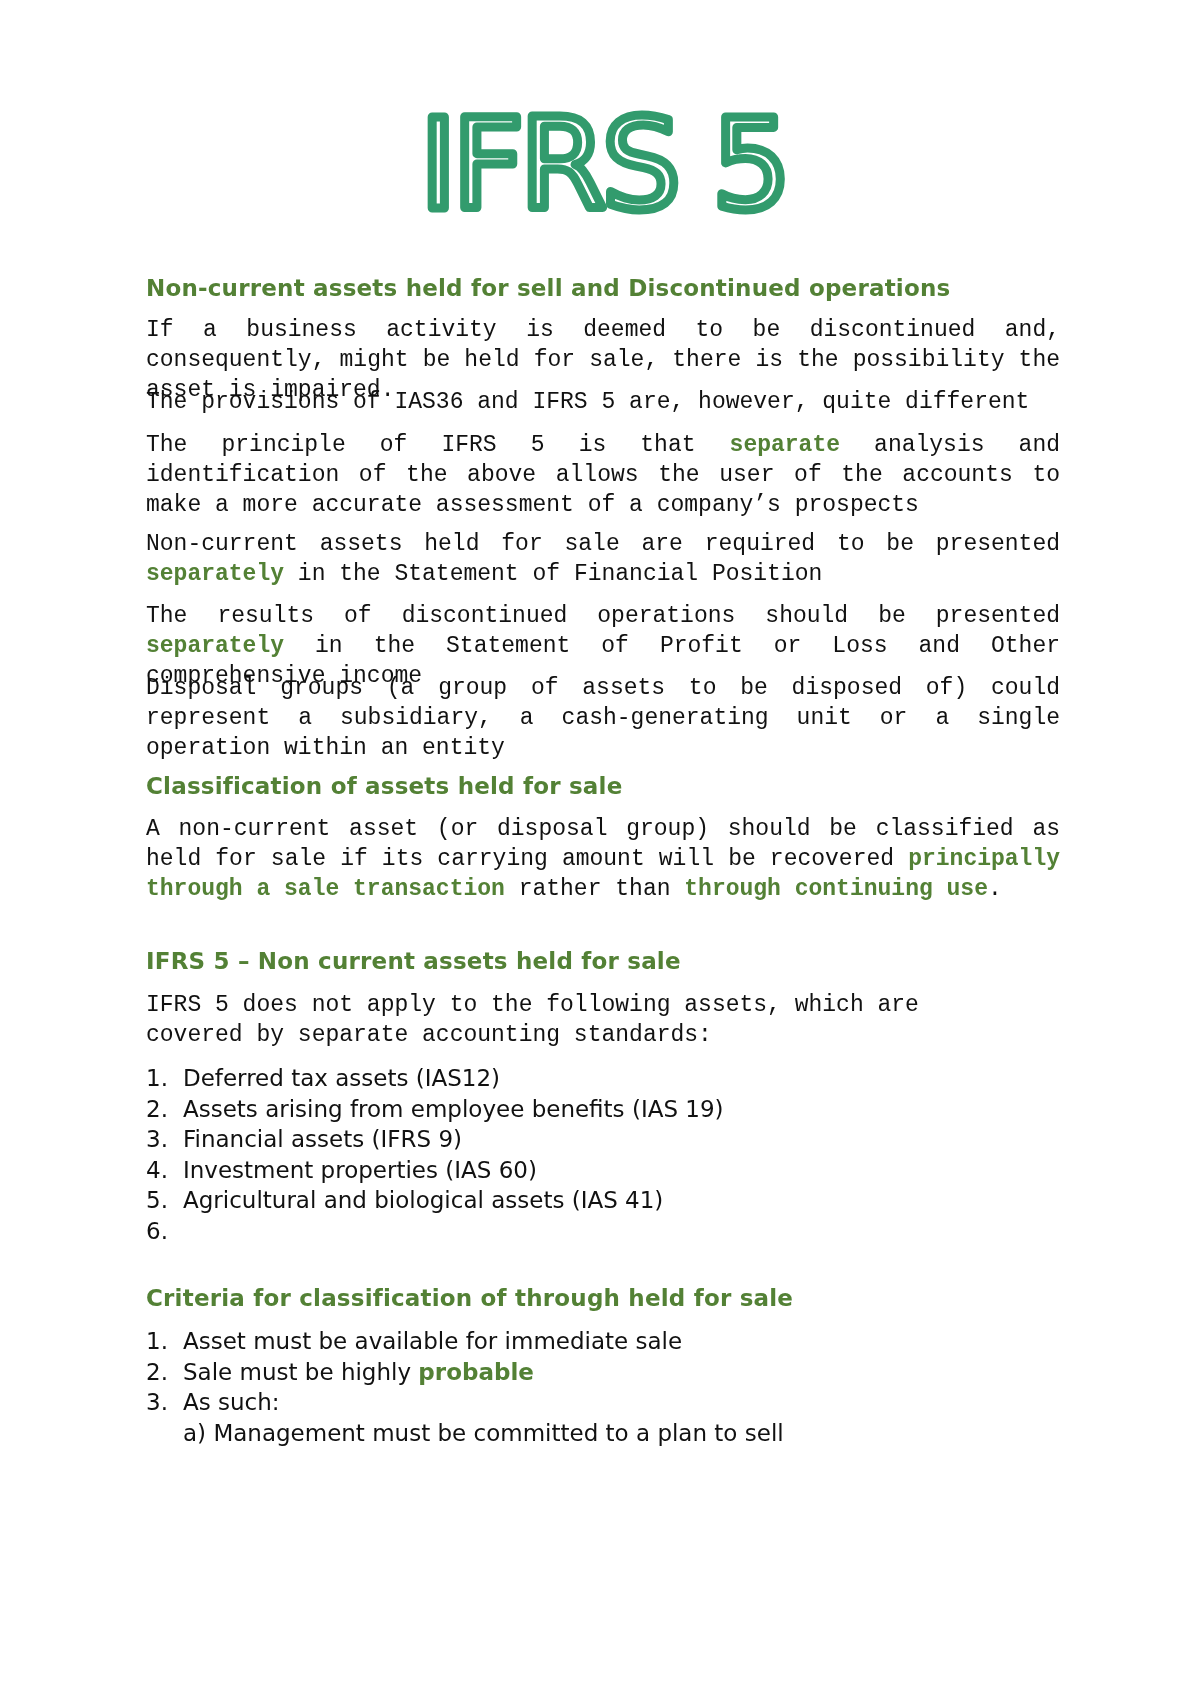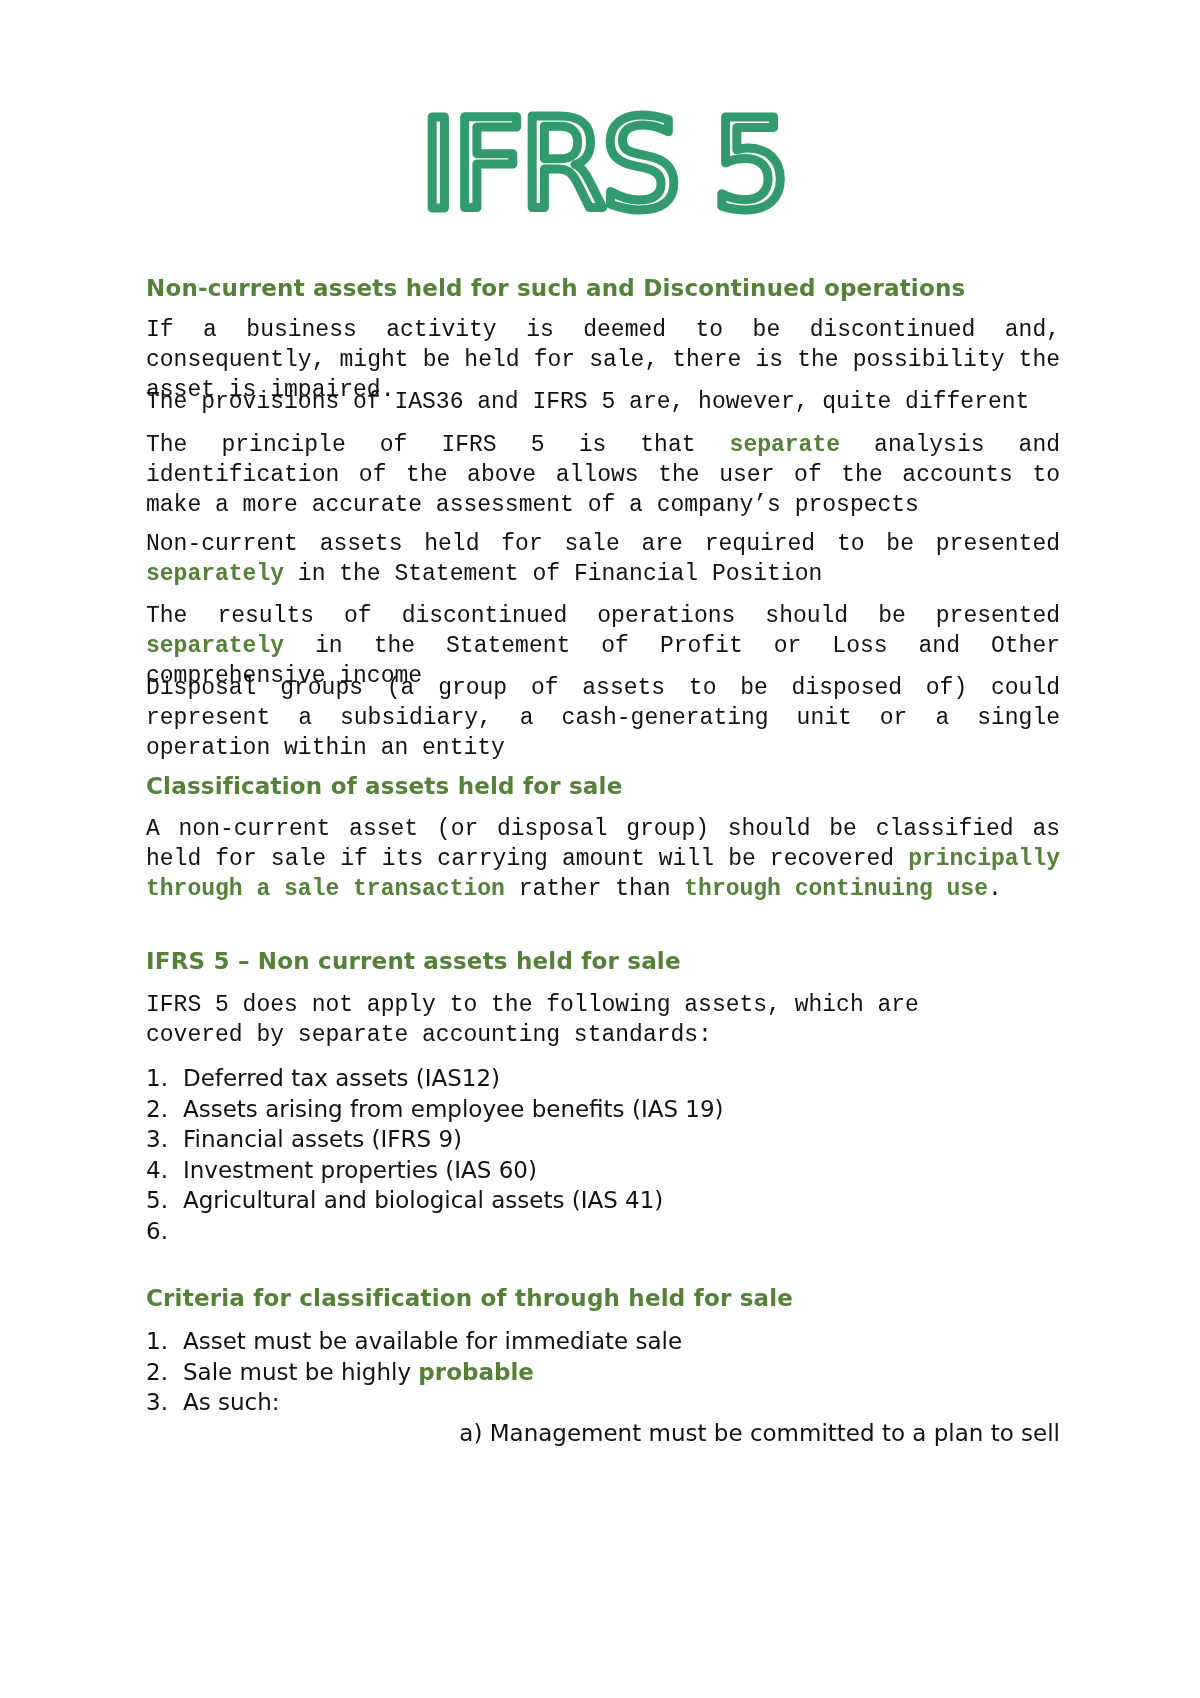--- a/index.html
+++ b/index.html
@@ -8,34 +8,34 @@
   .page { position: absolute; left: 146px; top: 0; width: 914px; }
   .title { position: absolute; left: 420px; top: 100px; width: 380px; height: 130px; text-align: right; }
   .title svg { width: 100%; height: 100%; }
   .h { color: #538135; font-weight: bold; font-size: 23px; margin: 0; position: absolute; left: 0; white-space: nowrap; letter-spacing: 0.2px; }
   .p { font-size: 23px; line-height: 30px; margin: 0; position: absolute; left: 0; width: 914px; font-family: Liberation Mono, monospace; }
   .p.just { text-align: justify; text-align-last: left; }
   .g { color: #538135; font-weight: bold; }
   ol.lst { position: absolute; left: 0; margin: 0; padding: 0; list-style: none; font-size: 23px; line-height: 30.5px; width: 914px; }
   ol.lst li { display: flex; }
   ol.lst .num { width: 37px; flex: none; }
-  ol.lst .sub { padding-left: 37px; justify-content: flex-end; }
+  ol.lst .sub { padding-left: 37px; }
 </style>
 </head>
 <body>
 
 <div class="title">
   <svg viewBox="0 0 380 130">
     <text id="title-text" x="0" y="108" font-family="DejaVu Sans, sans-serif" font-size="124" font-weight="normal" fill="none" stroke="#329b6d" stroke-width="9" stroke-linecap="round" stroke-linejoin="round" letter-spacing="-4">IFRS 5</text>
   </svg>
 </div>
 
 <div class="page">
 
-  <h2 class="h" style="top:275px">Non-current assets held for such and Discontinued operations</h2>
+  <h2 class="h" style="top:275px">Non-current assets held for sell and Discontinued operations</h2>
 
   <p class="p just" style="top:315px">
     <span>If a business activity is deemed to be discontinued and, consequently, might be held for sale, there is the possibility the asset is impaired.</span>
   </p>
 
   <p class="p" style="top:387px">
     <span>The provisions of IAS36 and IFRS 5 are, however, quite different</span>
   </p>
 
   <p class="p just" style="top:430px">

